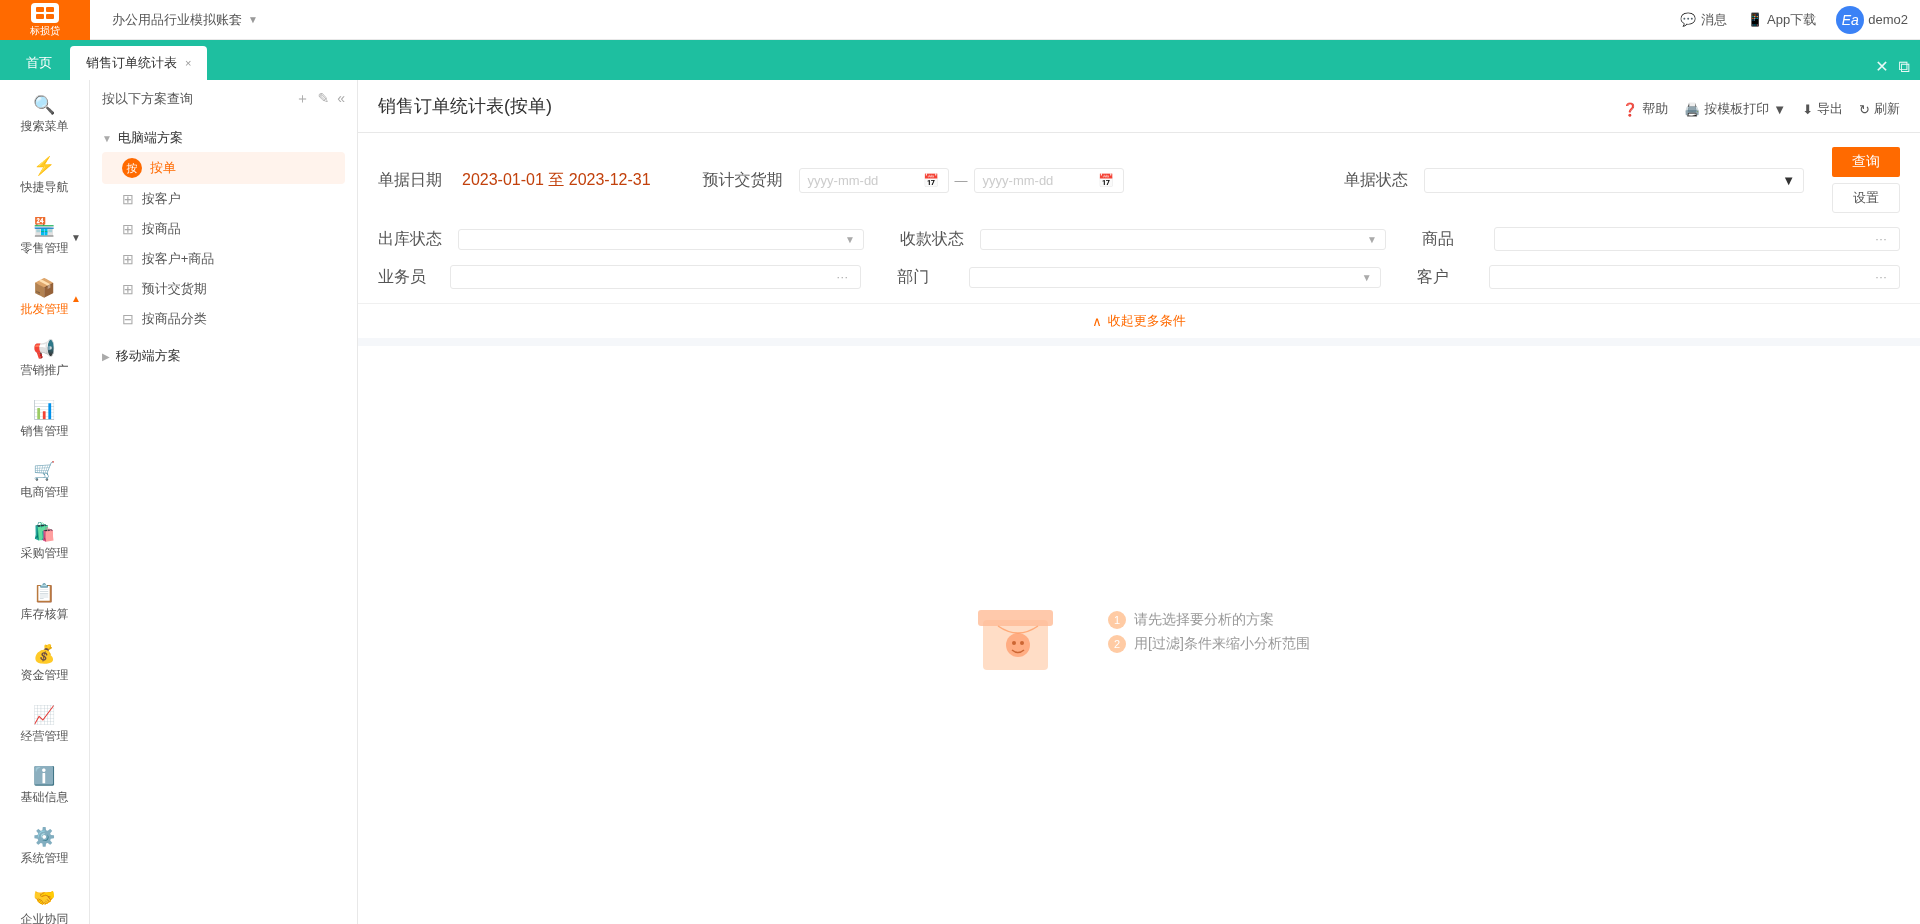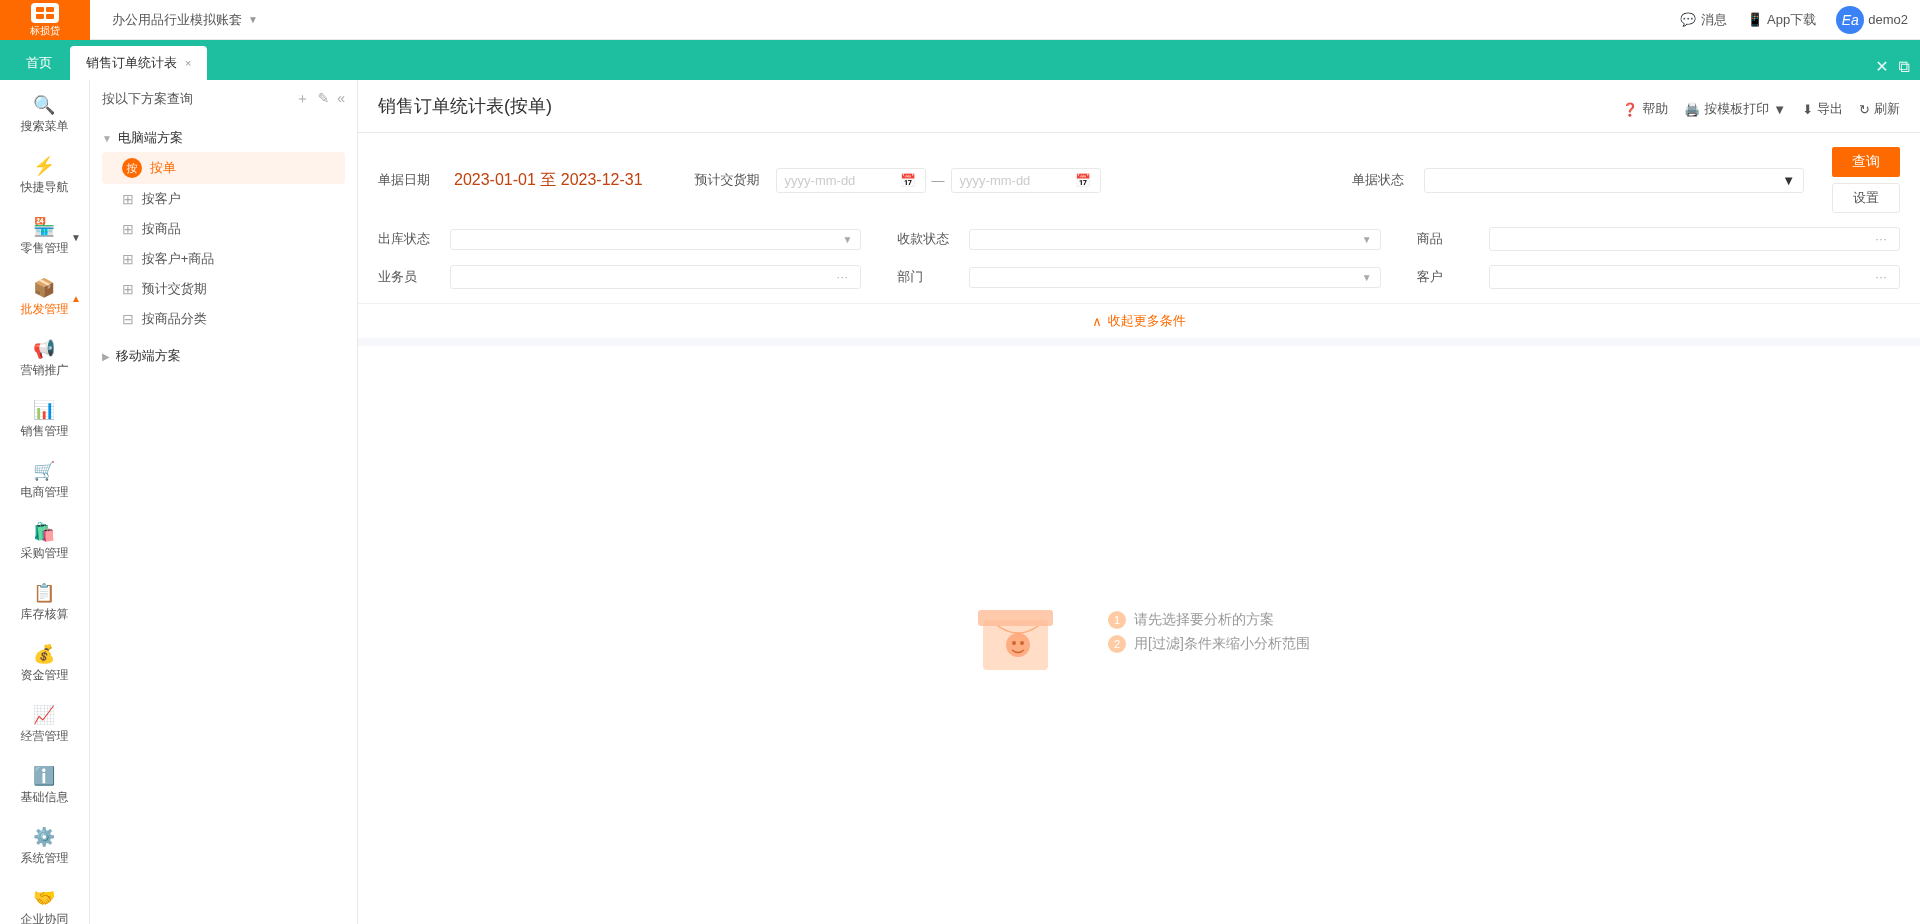--- a/index.html
+++ b/index.html
@@ -271,21 +271,21 @@
     }
     .filter-row {
       display: flex;
       align-items: center;
       gap: 16px;
       margin-bottom: 14px;
     }
     .filter-row:last-child { margin-bottom: 0; }
     .filter-label {
       color: #555;
-      font-size: 13px;
+      font-size: 16px;
       white-space: nowrap;
       min-width: 56px;
     }
     .date-filters {
       display: flex;
       align-items: center;
       gap: 6px;
     }
     .date-btn {
       padding: 3px 8px;

